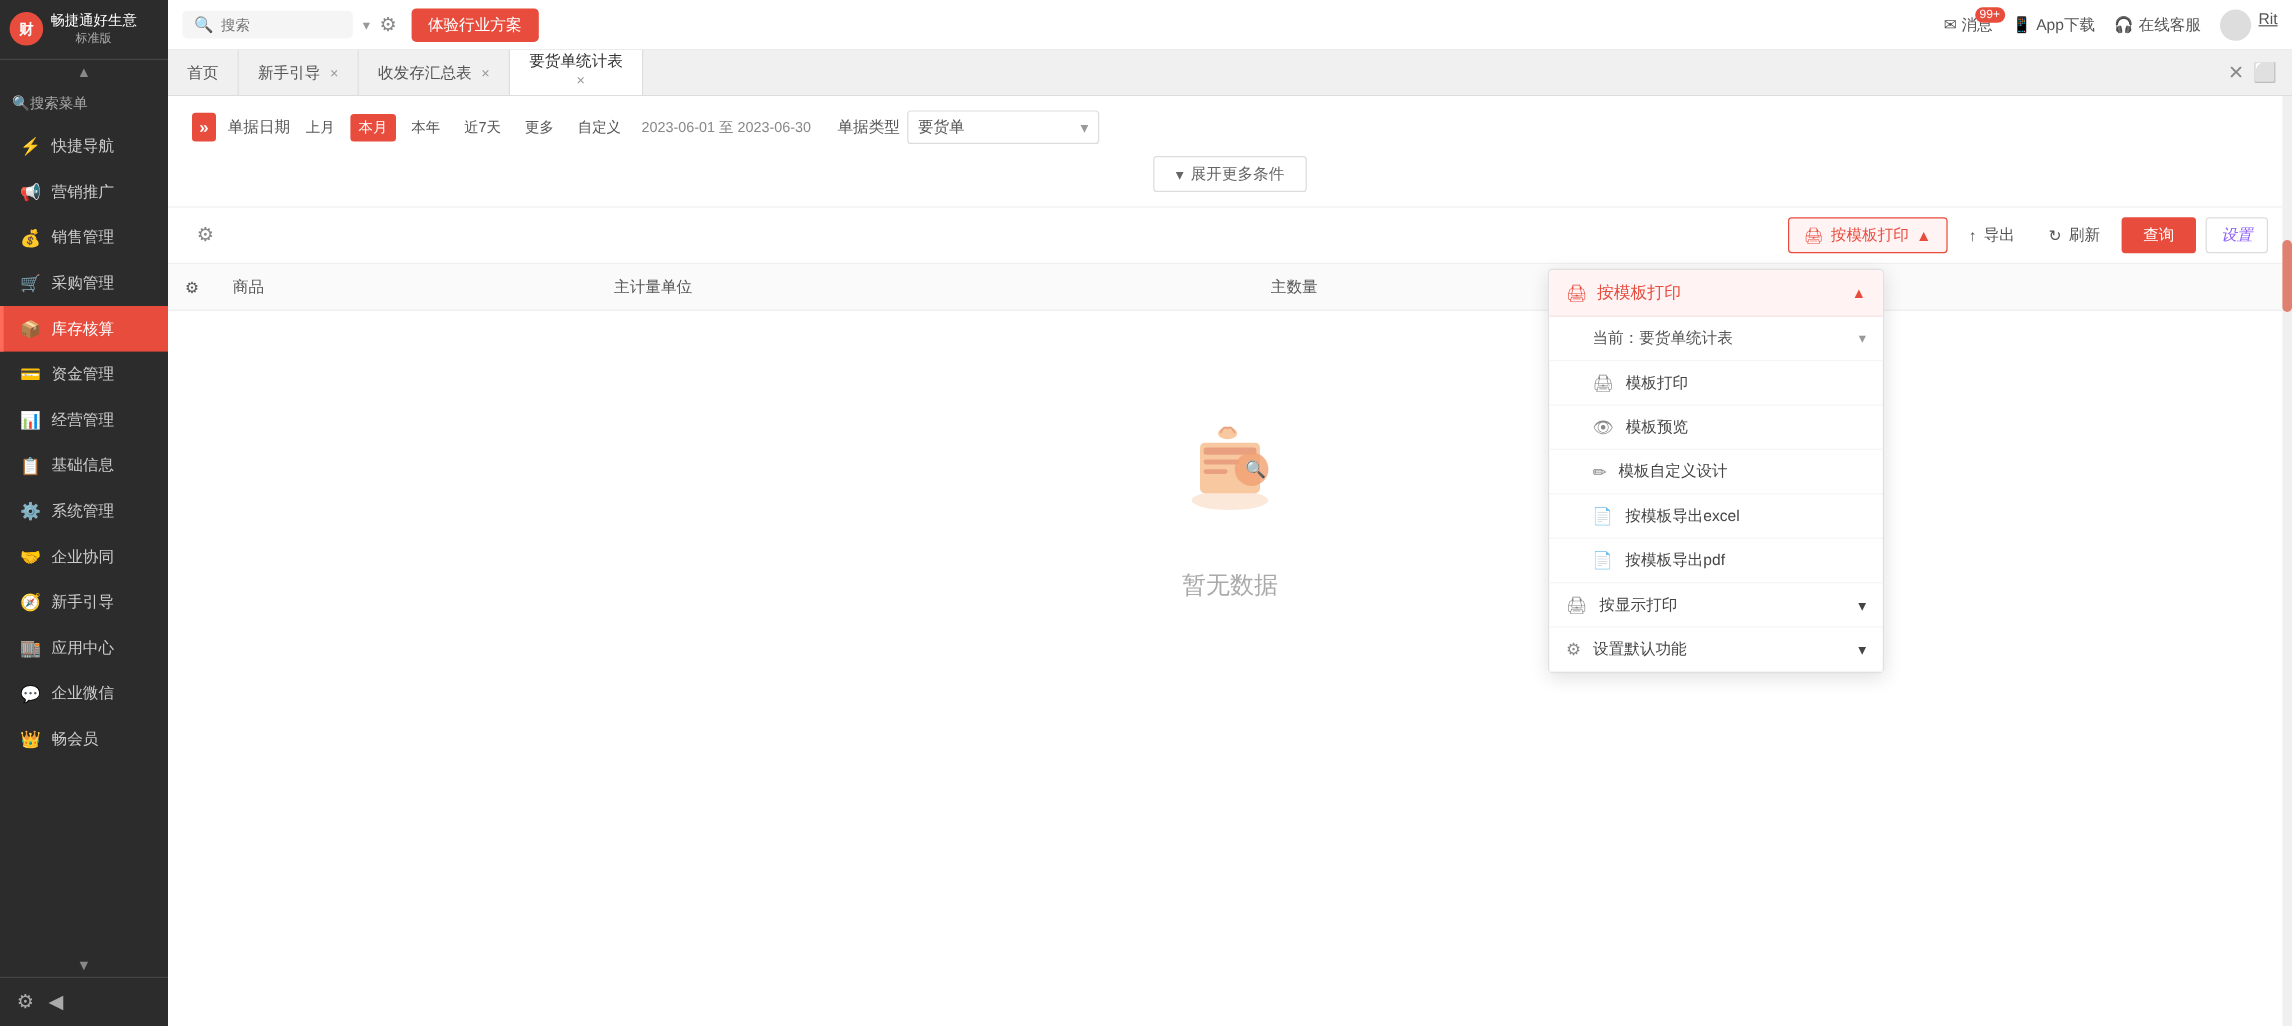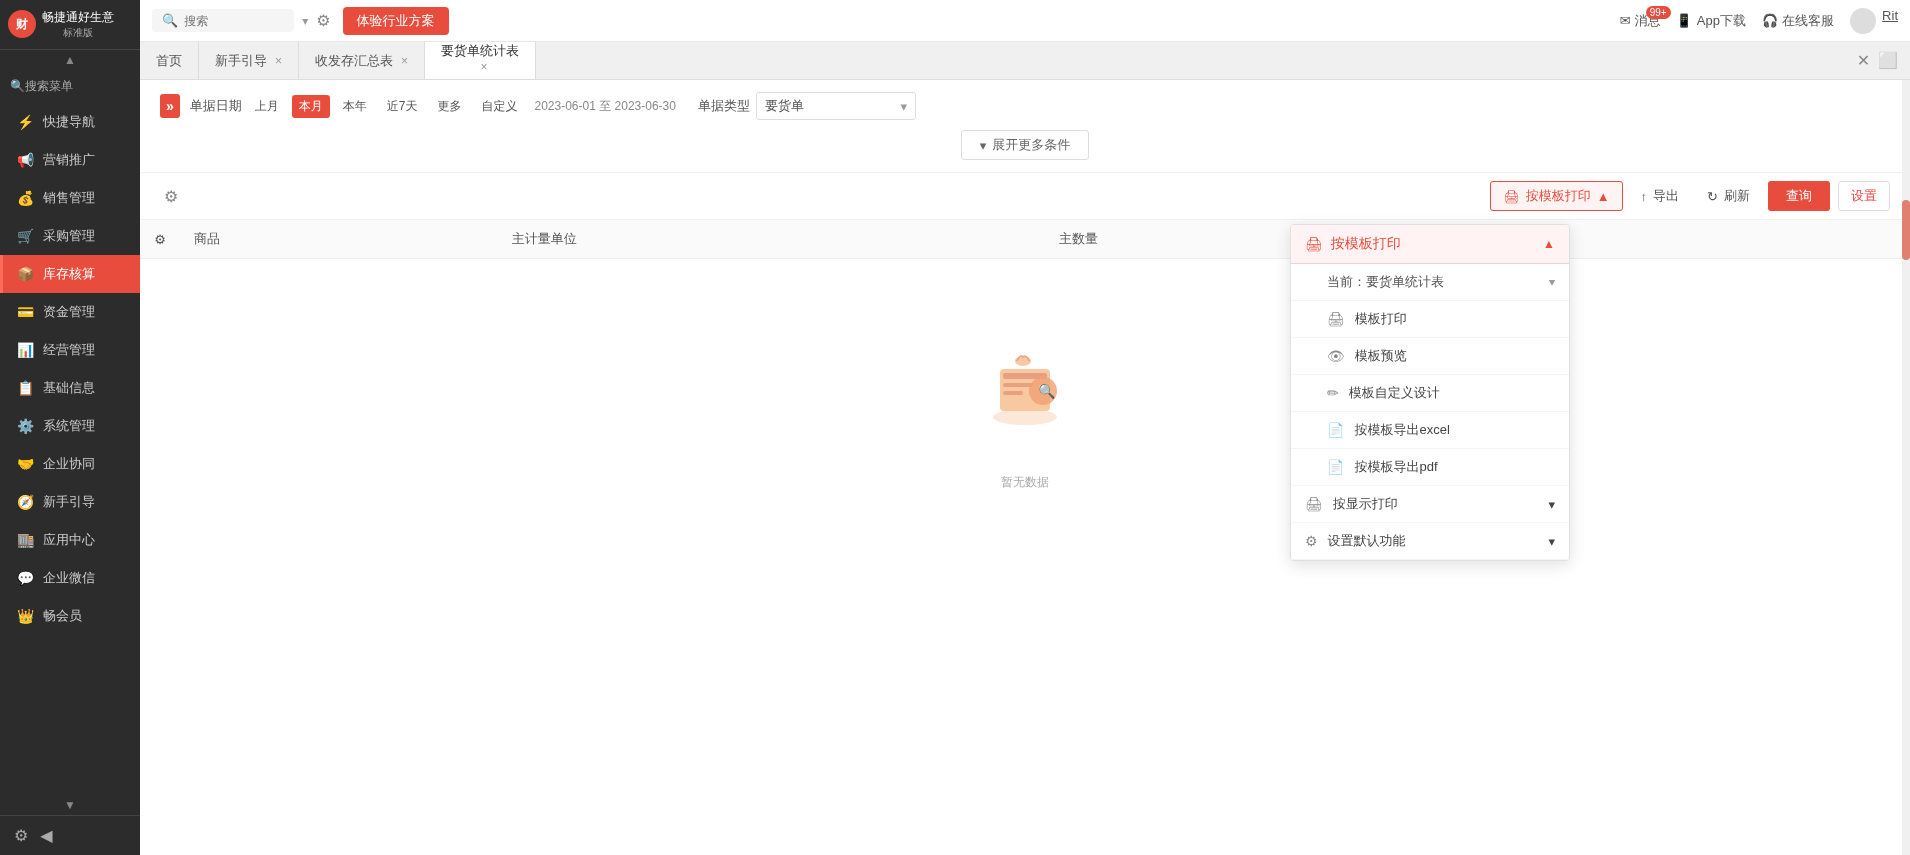--- a/index.html
+++ b/index.html
@@ -210,38 +210,38 @@
     }
     .query-btn {
       background: #e84c3d; color: #fff;
       border: none; border-radius: 3px;
       padding: 6px 18px; font-size: 13px;
       cursor: pointer;
     }
     .settings-btn {
       border: 1px solid #ddd; background: #fff;
       padding: 5px 12px; border-radius: 3px;
-      cursor: pointer; font-size: 13px; color: #ef4444;
+      cursor: pointer; font-size: 13px; color: #8b5cf6; font-style: italic;
     }
 
     
     .table-wrap { padding: 0 0; }
     table { width: 100%; border-collapse: collapse; }
     thead tr { background: #fafafa; }
     th { padding: 10px 14px; text-align: left; font-size: 13px; color: #555; border-bottom: 1px solid #eee; font-weight: normal; }
     .th-gear { width: 40px; text-align: center; }
 
     
     .empty-state {
       display: flex; flex-direction: column; align-items: center; justify-content: center;
       padding: 80px 0 60px;
       color: #bbb;
     }
     .empty-icon { font-size: 80px; margin-bottom: 16px; }
-    .empty-text { font-size: 12px; color: #aaa; }
+    .empty-text { font-size: 20px; color: #aaa; }
     .dropdown-menu {
       position: absolute;
       top: 144px; right: 340px;
       width: 280px;
       background: #fff;
       border: 1px solid #e0e0e0;
       border-radius: 4px;
       box-shadow: 0 4px 16px rgba(0,0,0,0.12);
       z-index: 1000;
     }

